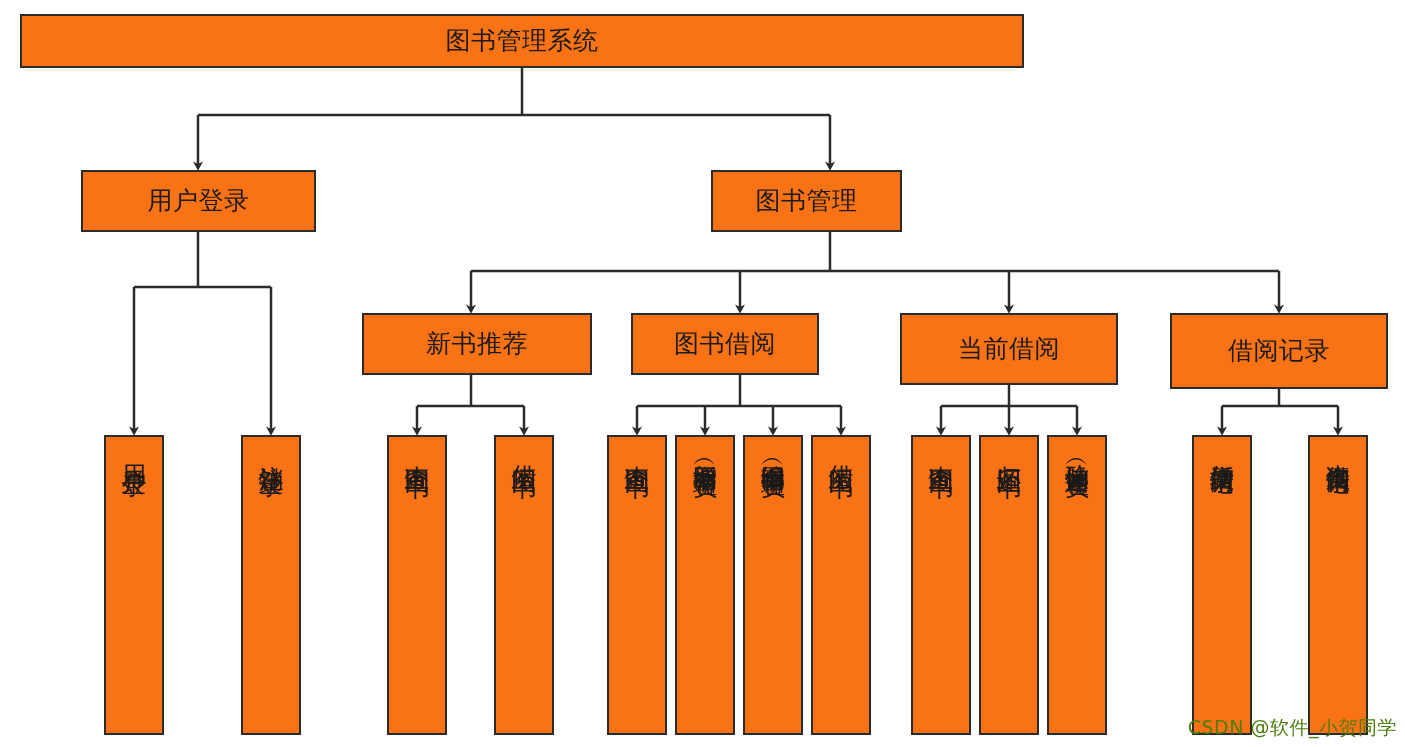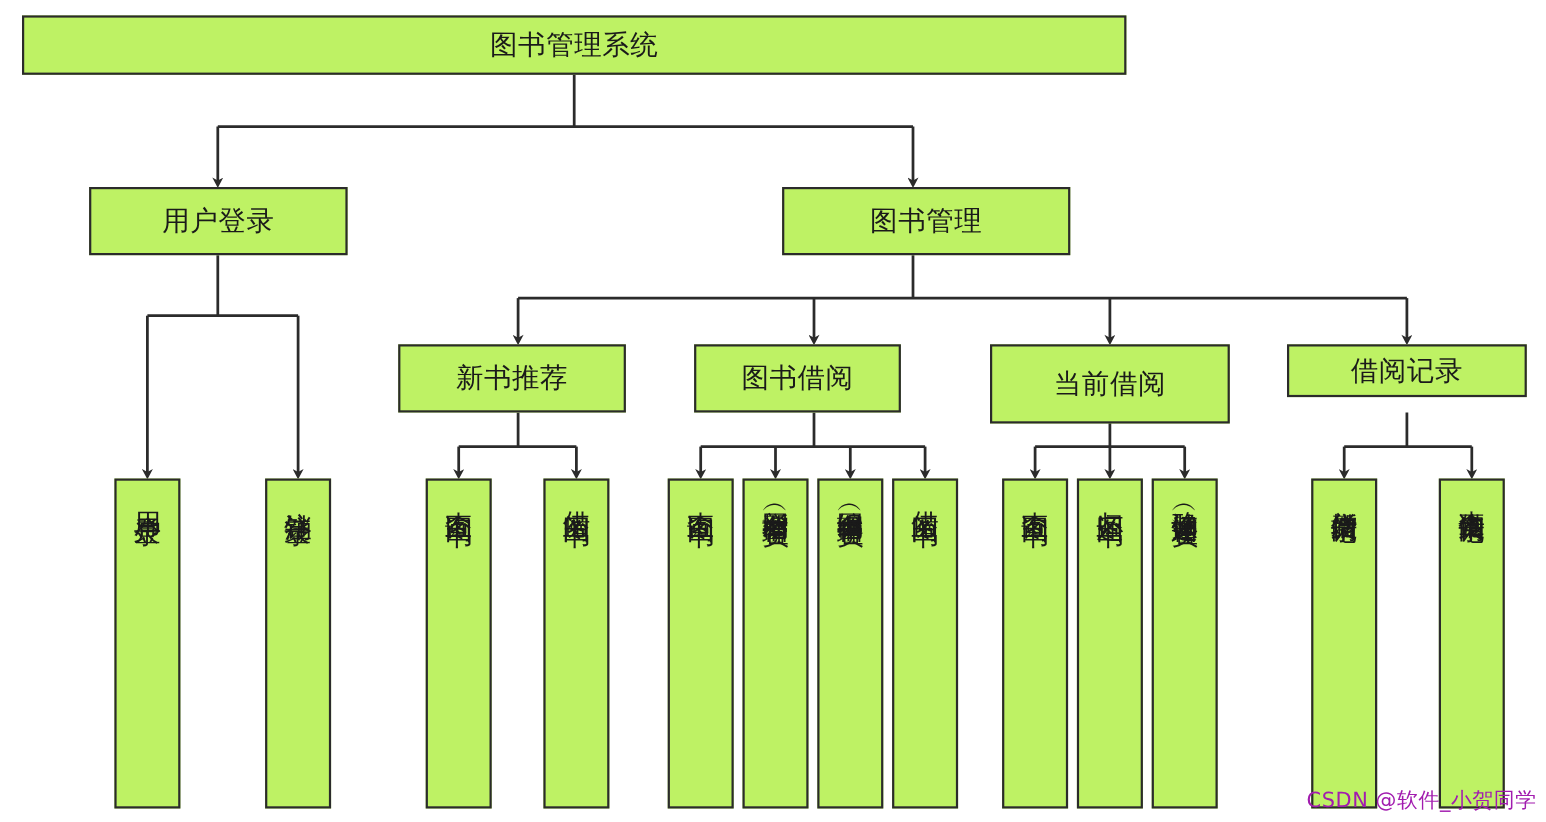--- a/index.html
+++ b/index.html
@@ -21,21 +21,21 @@
     position: absolute;
     left: 0;
     top: 0;
     width: 1405px;
     height: 747px;
     pointer-events: none;
   }
   .node {
     position: absolute;
     box-sizing: border-box;
-    background: #bef264;
+    background: #f97316;
     border: 2.5px solid #2b2b2b;
     display: flex;
     align-items: center;
     justify-content: center;
     color: #1a1a1a;
   }
   .node .label {
     display: block;
     text-align: center;
     line-height: 1.18;
@@ -60,21 +60,21 @@
   }
   .node.vert.tall .label {
     font-size: 24px;
     letter-spacing: 1.5px;
   }
   #watermark {
     position: absolute;
     right: 8px;
     bottom: 6px;
     font-size: 19px;
-    color: #a21caf;
+    color: #4d7c0f;
     letter-spacing: 0.5px;
     white-space: nowrap;
   }
 </style>
 </head>
 <body>
 
 <div id="canvas">
 
   <svg id="edges" viewBox="0 0 1405 747">
@@ -131,34 +131,34 @@
     </g>
   </svg>
 
   <div class="node horiz" style="left:20px; top:14px; width:1004px; height:54px;">
     <span class="label">图书管理系统</span>
   </div>
 
   <div class="node horiz" style="left:81px; top:170px; width:235px; height:62px;">
     <span class="label">用户登录</span>
   </div>
-  <div class="node horiz" style="left:711px; top:170px; width:262px; height:62px;">
+  <div class="node horiz" style="left:711px; top:170px; width:191px; height:62px;">
     <span class="label">图书管理</span>
   </div>
 
-  <div class="node horiz" style="left:362px; top:313px; width:207px; height:62px;">
+  <div class="node horiz" style="left:362px; top:313px; width:230px; height:62px;">
     <span class="label">新书推荐</span>
   </div>
   <div class="node horiz" style="left:631px; top:313px; width:188px; height:62px;">
     <span class="label">图书借阅</span>
   </div>
   <div class="node horiz" style="left:900px; top:313px; width:218px; height:72px;">
     <span class="label">当前借阅</span>
   </div>
-  <div class="node horiz" style="left:1170px; top:313px; width:218px; height:48px;">
+  <div class="node horiz" style="left:1170px; top:313px; width:218px; height:76px;">
     <span class="label">借阅记录</span>
   </div>
 
   <div class="node vert" style="left:104px; top:435px; width:60px; height:300px;">
     <span class="label">用户登录</span>
   </div>
   <div class="node vert" style="left:241px; top:435px; width:60px; height:300px;">
     <span class="label">注销登录</span>
   </div>
 

